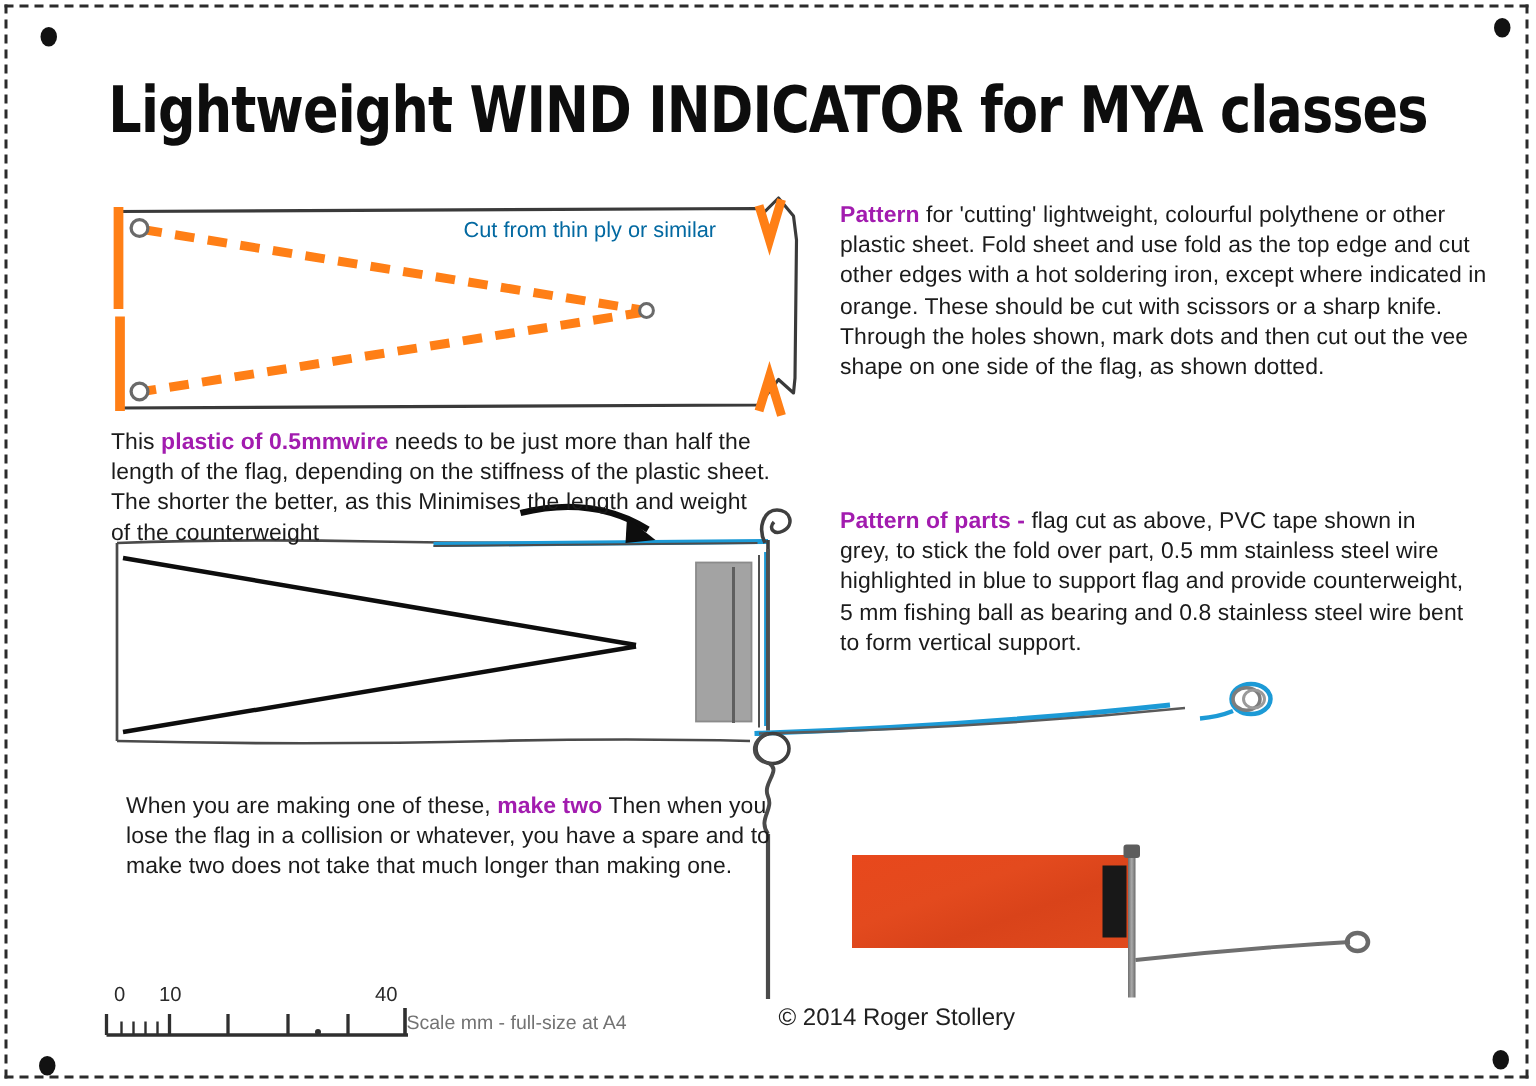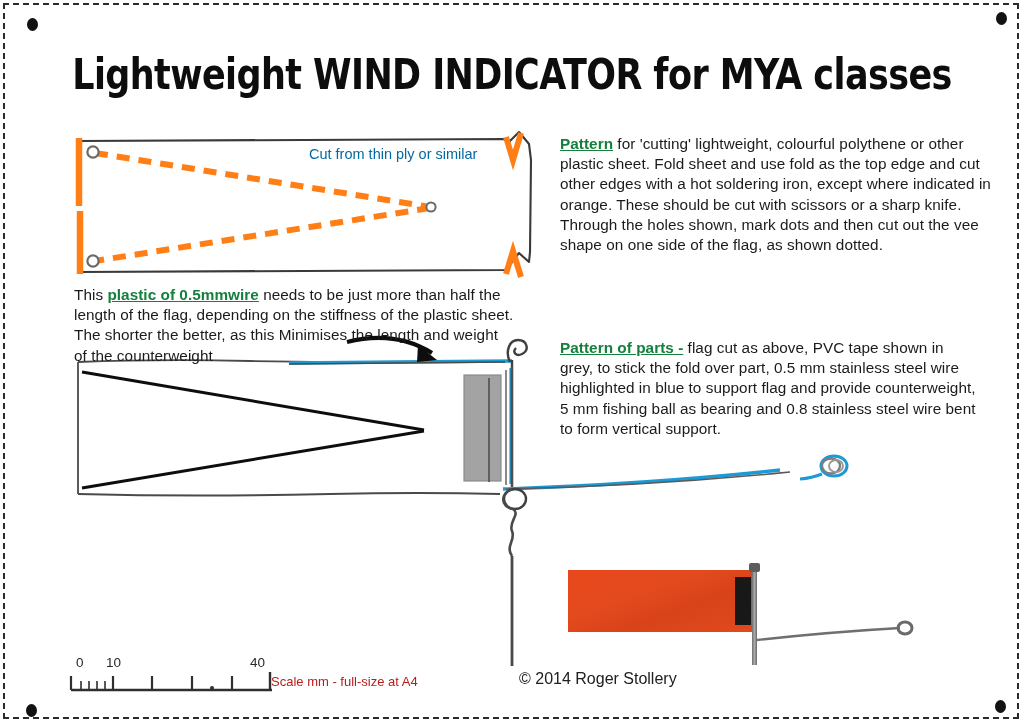--- a/index.html
+++ b/index.html
@@ -55,41 +55,41 @@
 
   
   .body-text {
     position: absolute;
     font-family: "Liberation Sans", sans-serif;
     font-size: 15.3px;
     line-height: 20.2px;
     color: #1b1b1b;
     letter-spacing: 0.05px;
   }
-  .body-text b { font-weight: bold; color: #15803d; text-decoration: underline; }
+  .body-text b { font-weight: bold; color: #a21caf; }
 
   #pattern-text  { left: 560px; top: 134px; width: 432px; }
   #assembly-text { left: 560px; top: 338px; width: 420px; }
   #counter-text  { left: 782px; top: 491px; width: 225px; }
   #wire-text     { left: 74px;  top: 285px; width: 440px; }
   #maketwo-text  { left: 84px;  top: 528px; width: 440px; }
 
   .small-label {
     position: absolute;
     font-family: "Liberation Sans", sans-serif;
     font-size: 14.5px;
     color: #0369a1;
   }
   #ply-label { left: 309px; top: 146px; }
 
   #scale-caption {
     position: absolute;
     left: 271px; top: 674px;
     font-size: 13px;
-    color: #b91c1c;
+    color: #737373;
     font-family: "Liberation Sans", sans-serif;
   }
   #copyright {
     position: absolute;
     left: 519px; top: 670px;
     font-size: 16px;
     color: #202020;
     font-family: "Liberation Sans", sans-serif;
   }
   .scale-num {
@@ -264,20 +264,21 @@
 
   <div class="small-label" id="ply-label">Cut from thin ply or similar</div>
 
   <div class="body-text" id="pattern-text"><b>Pattern</b><span> for 'cutting'  lightweight,  colourful polythene or other plastic sheet. Fold  sheet and use fold as the top edge and cut other edges with a hot soldering iron, except where indicated in orange. These should be cut with scissors or a sharp knife. Through the holes shown, mark dots and then cut out the vee shape on one side of the flag, as shown dotted.</span></div>
 
   <div class="body-text" id="wire-text"><span>This </span><b>plastic of 0.5mmwire</b><span> needs to be just more than half the length of the flag, depending on the stiffness of the plastic sheet. The shorter the better, as this Minimises the length and weight of the counterweight</span></div>
 
   <div class="body-text" id="assembly-text"><b>Pattern of parts -</b><span> flag cut as above, PVC tape shown in grey, to stick the fold over part, 0.5 mm stainless steel wire highlighted in blue to support flag and provide counterweight, 5 mm fishing ball as bearing and 0.8 stainless steel wire bent to form vertical support.</span></div>
 
 
+  <div class="body-text" id="maketwo-text"><span>When you are making one of these, </span><b>make two</b><span> Then when you lose the flag in a collision or whatever, you have a spare and to make two does not take that much longer than making one.</span></div>
 
   <div class="scale-num" id="scale-0">0</div>
   <div class="scale-num" id="scale-10">10</div>
   <div class="scale-num" id="scale-50">40</div>
 
   <div id="scale-caption">Scale  mm - full-size at A4</div>
   <div id="copyright">© 2014 Roger Stollery</div>
 
 </div>
 

